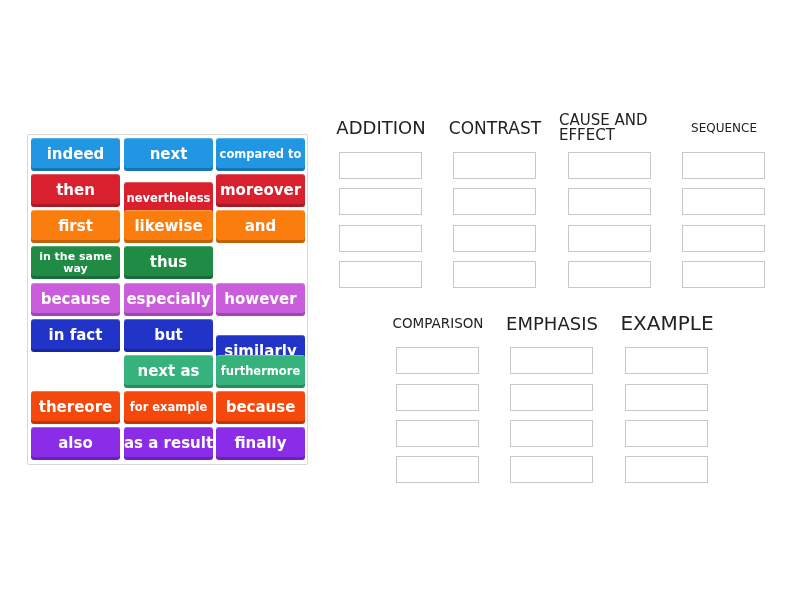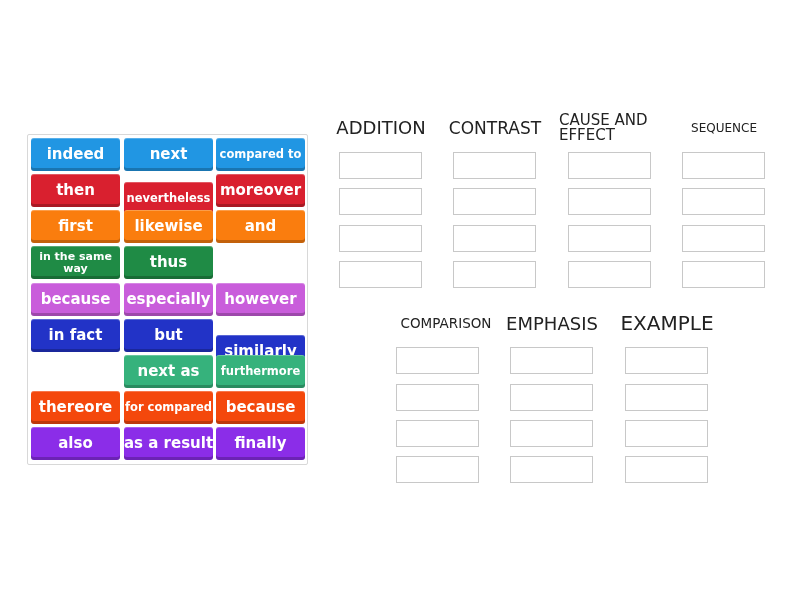--- a/index.html
+++ b/index.html
@@ -58,21 +58,21 @@
   <div class="tile fs16" style="left:188px;top:148px;background:#c95ddb">however</div>
 
   <div class="tile fs16" style="left:3px;top:184px;background:#2233c7">in fact</div>
   <div class="tile fs16" style="left:96px;top:184px;background:#2233c7">but</div>
   <div class="tile fs16" style="left:188px;top:200px;background:#2233c7">similarly</div>
 
   <div class="tile fs16" style="left:96px;top:220px;background:#36b27c">next as</div>
   <div class="tile fs12" style="left:188px;top:220px;background:#36b27c">furthermore</div>
 
   <div class="tile fs16" style="left:3px;top:256px;background:#f4480c">thereore</div>
-  <div class="tile fs12" style="left:96px;top:256px;background:#f4480c">for compared</div>
+  <div class="tile fs12" style="left:96px;top:256px;background:#f4480c">for example</div>
   <div class="tile fs16" style="left:188px;top:256px;background:#f4480c">because</div>
 
   <div class="tile fs16" style="left:3px;top:292px;background:#8b2de8">also</div>
   <div class="tile fs16" style="left:96px;top:292px;background:#8b2de8">as a result</div>
   <div class="tile fs16" style="left:188px;top:292px;background:#8b2de8">finally</div>
 </div>
 
 <div class="heading" style="left:330px;top:113px;width:102px;height:30px;font-size:18px;">ADDITION</div>
 <div class="heading" style="left:444px;top:113px;width:102px;height:30px;font-size:17px;">CONTRAST</div>
 <div class="heading" style="left:559px;top:110px;width:102px;height:36px;font-size:15px;white-space:normal;">CAUSE AND EFFECT</div>
@@ -91,21 +91,21 @@
 <div class="slot" style="left:568px;top:152px"></div>
 <div class="slot" style="left:568px;top:188px"></div>
 <div class="slot" style="left:568px;top:225px"></div>
 <div class="slot" style="left:568px;top:261px"></div>
 
 <div class="slot" style="left:682px;top:152px"></div>
 <div class="slot" style="left:682px;top:188px"></div>
 <div class="slot" style="left:682px;top:225px"></div>
 <div class="slot" style="left:682px;top:261px"></div>
 
-<div class="heading" style="left:386px;top:310px;width:104px;height:28px;font-size:13.5px;margin-left:8px;">COMPARISON</div>
+<div class="heading" style="left:386px;top:310px;width:104px;height:28px;font-size:13.5px;">COMPARISON</div>
 <div class="heading" style="left:500px;top:309px;width:104px;height:30px;font-size:18px;">EMPHASIS</div>
 <div class="heading" style="left:614px;top:308px;width:106px;height:30px;font-size:20px;">EXAMPLE</div>
 
 <div class="slot" style="left:396px;top:347px"></div>
 <div class="slot" style="left:396px;top:384px"></div>
 <div class="slot" style="left:396px;top:420px"></div>
 <div class="slot" style="left:396px;top:456px"></div>
 
 <div class="slot" style="left:510px;top:347px"></div>
 <div class="slot" style="left:510px;top:384px"></div>

